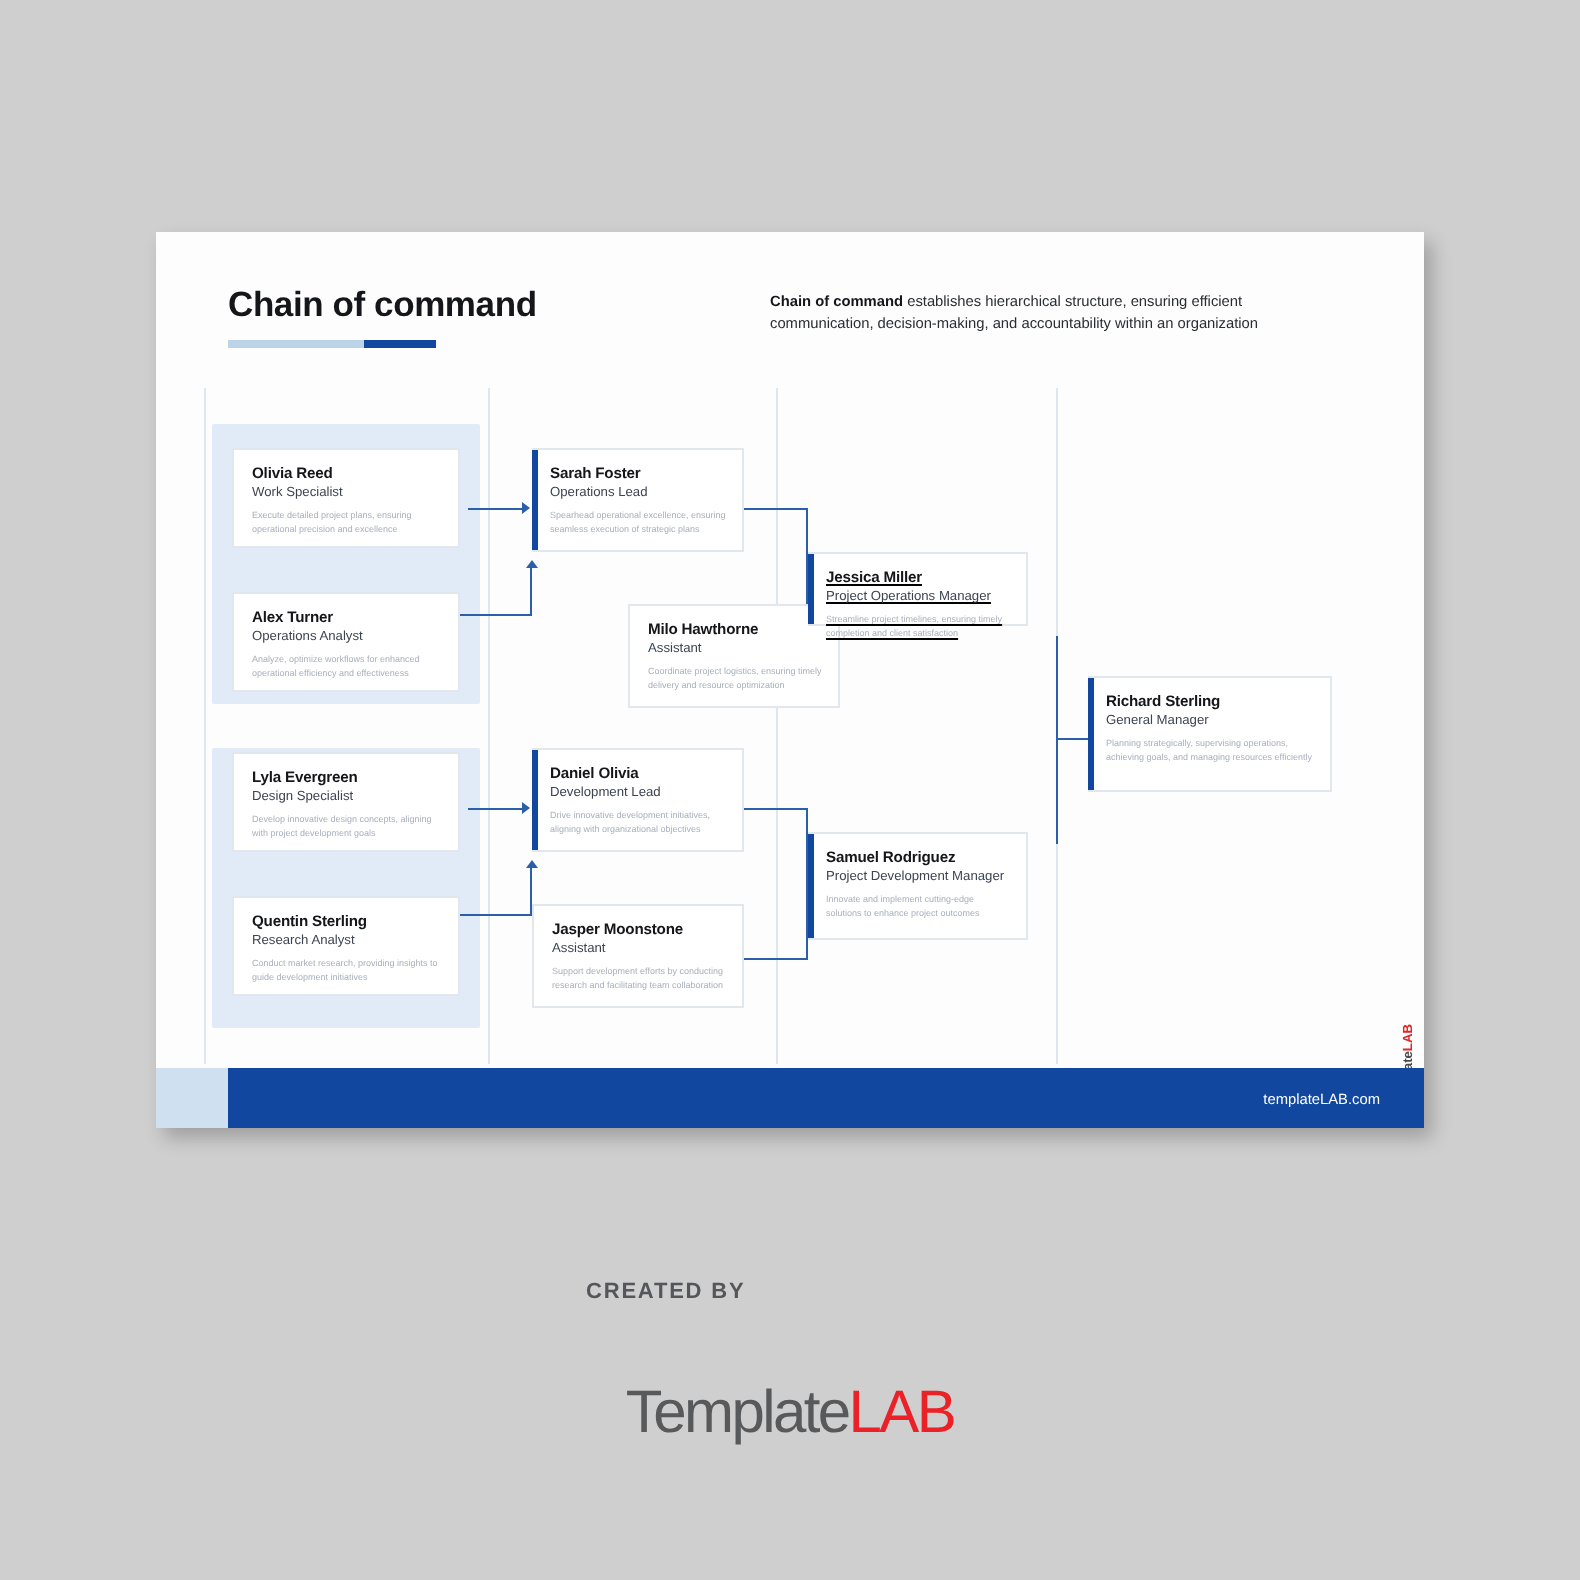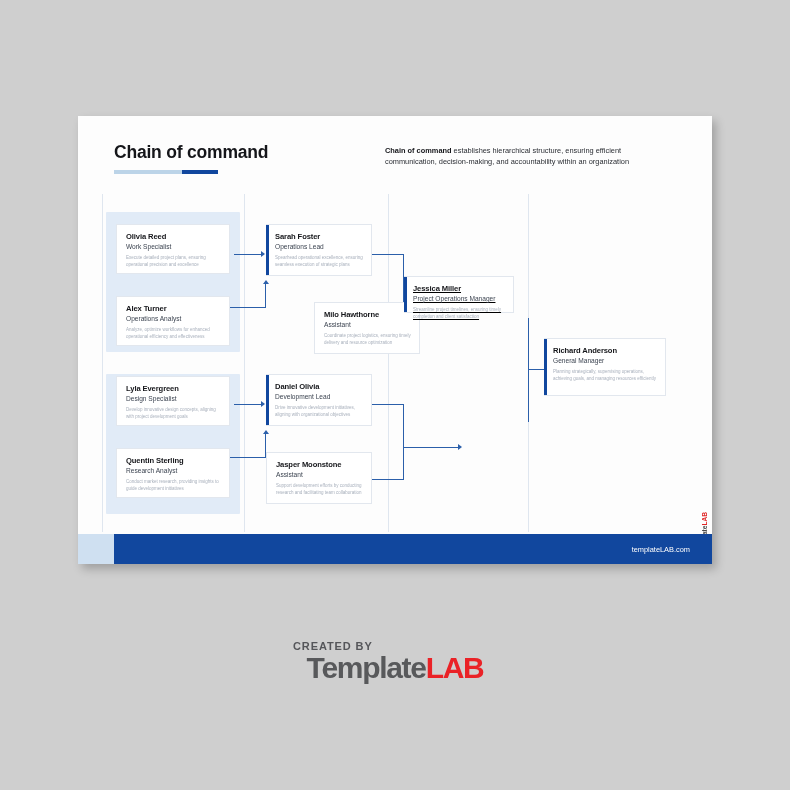--- a/index.html
+++ b/index.html
@@ -93,22 +93,23 @@
   }
   #sidemark .red{color:#e02626;}
 
   
   #logo{position:absolute;left:0;top:640px;width:790px;text-align:center;}
   #logo .created{
     font-size:11px;font-weight:bold;color:#55565a;letter-spacing:.9px;
     text-align:left;display:block;margin-left:293px;margin-bottom:1px;
   }
   #logo .word{
-    font-size:30px;font-weight:bold;letter-spacing:-1.3px;line-height:1;
+    font-size:30px;font-weight:normal;letter-spacing:-1.3px;line-height:1;
     display:inline-block;
+    margin-top:39px;
   }
   #logo .tpl{color:#58595b;}
   #logo .lab{color:#ea2227;}
 </style>
 </head>
 <body>
 
 <div id="slide">
   <div id="sheet-inner">
 
@@ -214,24 +215,30 @@
       <div class="ds">Support development efforts by conducting research and facilitating team collaboration</div>
     </div>
 
     <div class="card accent" style="left:326px;top:160px;width:110px;height:37px;text-decoration:underline;">
       <span class="bar"></span>
       <div class="nm">Jessica Miller</div>
       <div class="rl">Project Operations Manager</div>
       <div class="ds">Streamline project timelines, ensuring timely completion and client satisfaction</div>
     </div>
 
+    <div class="card accent" style="left:326px;top:300px;width:110px;height:54px;">
+      <span class="bar"></span>
+      <div class="nm">Samuel Rodriguez</div>
+      <div class="rl">Project Development Manager</div>
+      <div class="ds">Innovate and implement cutting-edge solutions to enhance project outcomes</div>
+    </div>
 
     <div class="card accent" style="left:466px;top:222px;width:122px;height:58px;">
       <span class="bar"></span>
-      <div class="nm">Richard Anderson</div>
+      <div class="nm">Richard Sterling</div>
       <div class="rl">General Manager</div>
       <div class="ds">Planning strategically, supervising operations, achieving goals, and managing resources efficiently</div>
     </div>
 
     <div id="sidemark"><span>Template</span><span class="red">LAB</span></div>
 
     <div id="footbar"></div>
     <div id="footswatch"></div>
     <div id="foottext">templateLAB.com</div>
 

